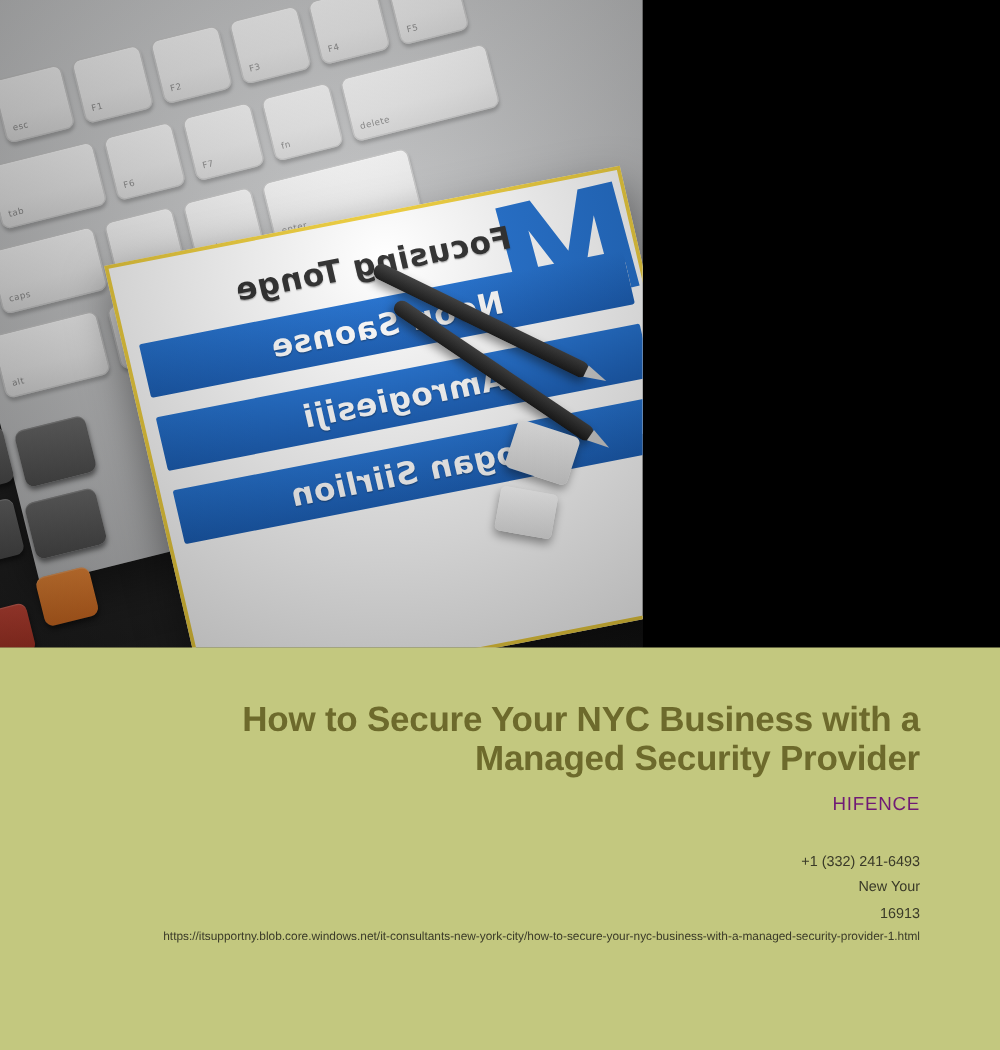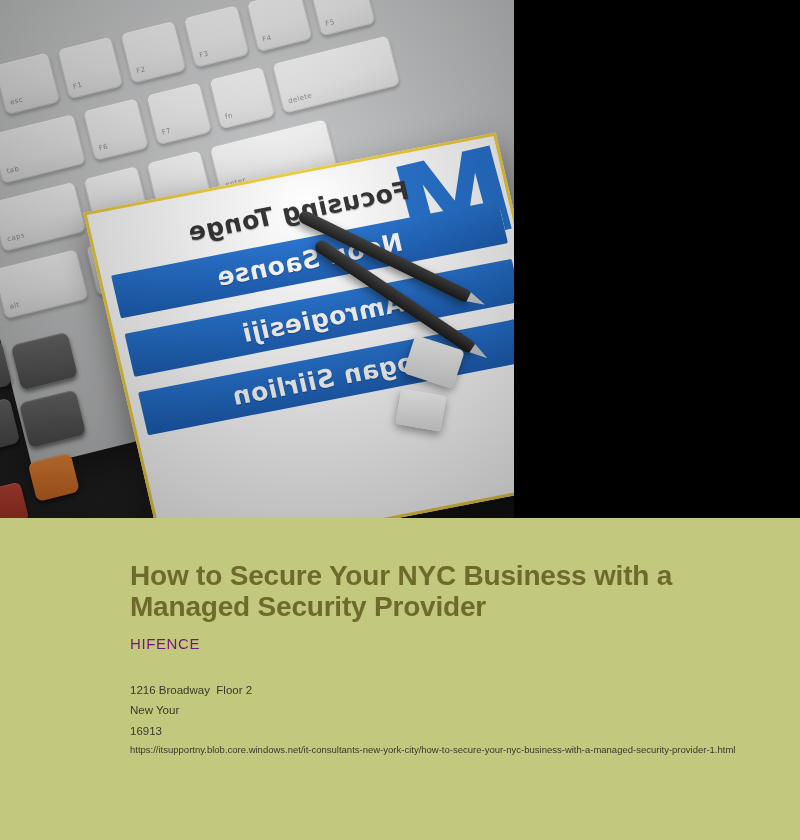--- a/index.html
+++ b/index.html
@@ -191,20 +191,21 @@
 
   
   .info {
     position: absolute;
     left: 0;
     top: 518px;
     width: 800px;
     height: 322px;
     background: #c3c87f;
     padding: 42px 64px 0 130px;
+    text-align: right;
   }
   .title {
     font-size: 28px;
     line-height: 1.12;
     color: #6d6a2c;
     font-weight: bold;
     letter-spacing: -0.2px;
     max-width: 620px;
   }
   .brand {
@@ -333,20 +334,20 @@
     <div class="eraser"></div>
     <div class="eraser2"></div>
 
     <div class="hero-shade"></div>
   </div>
 
   <div class="info">
     <div class="title">How to Secure Your NYC Business with a Managed Security Provider</div>
     <div class="brand">HIFENCE</div>
     <div class="contact">
-      <div>1216 Broadway  Floor 2</div>
+      <div>+1 (332) 241-6493</div>
       <div>New Your</div>
       <div>16913</div>
     </div>
     <div class="url">https://itsupportny.blob.core.windows.net/it-consultants-new-york-city/how-to-secure-your-nyc-business-with-a-managed-security-provider-1.html</div>
   </div>
 
 </div>
 
 </body></html>

